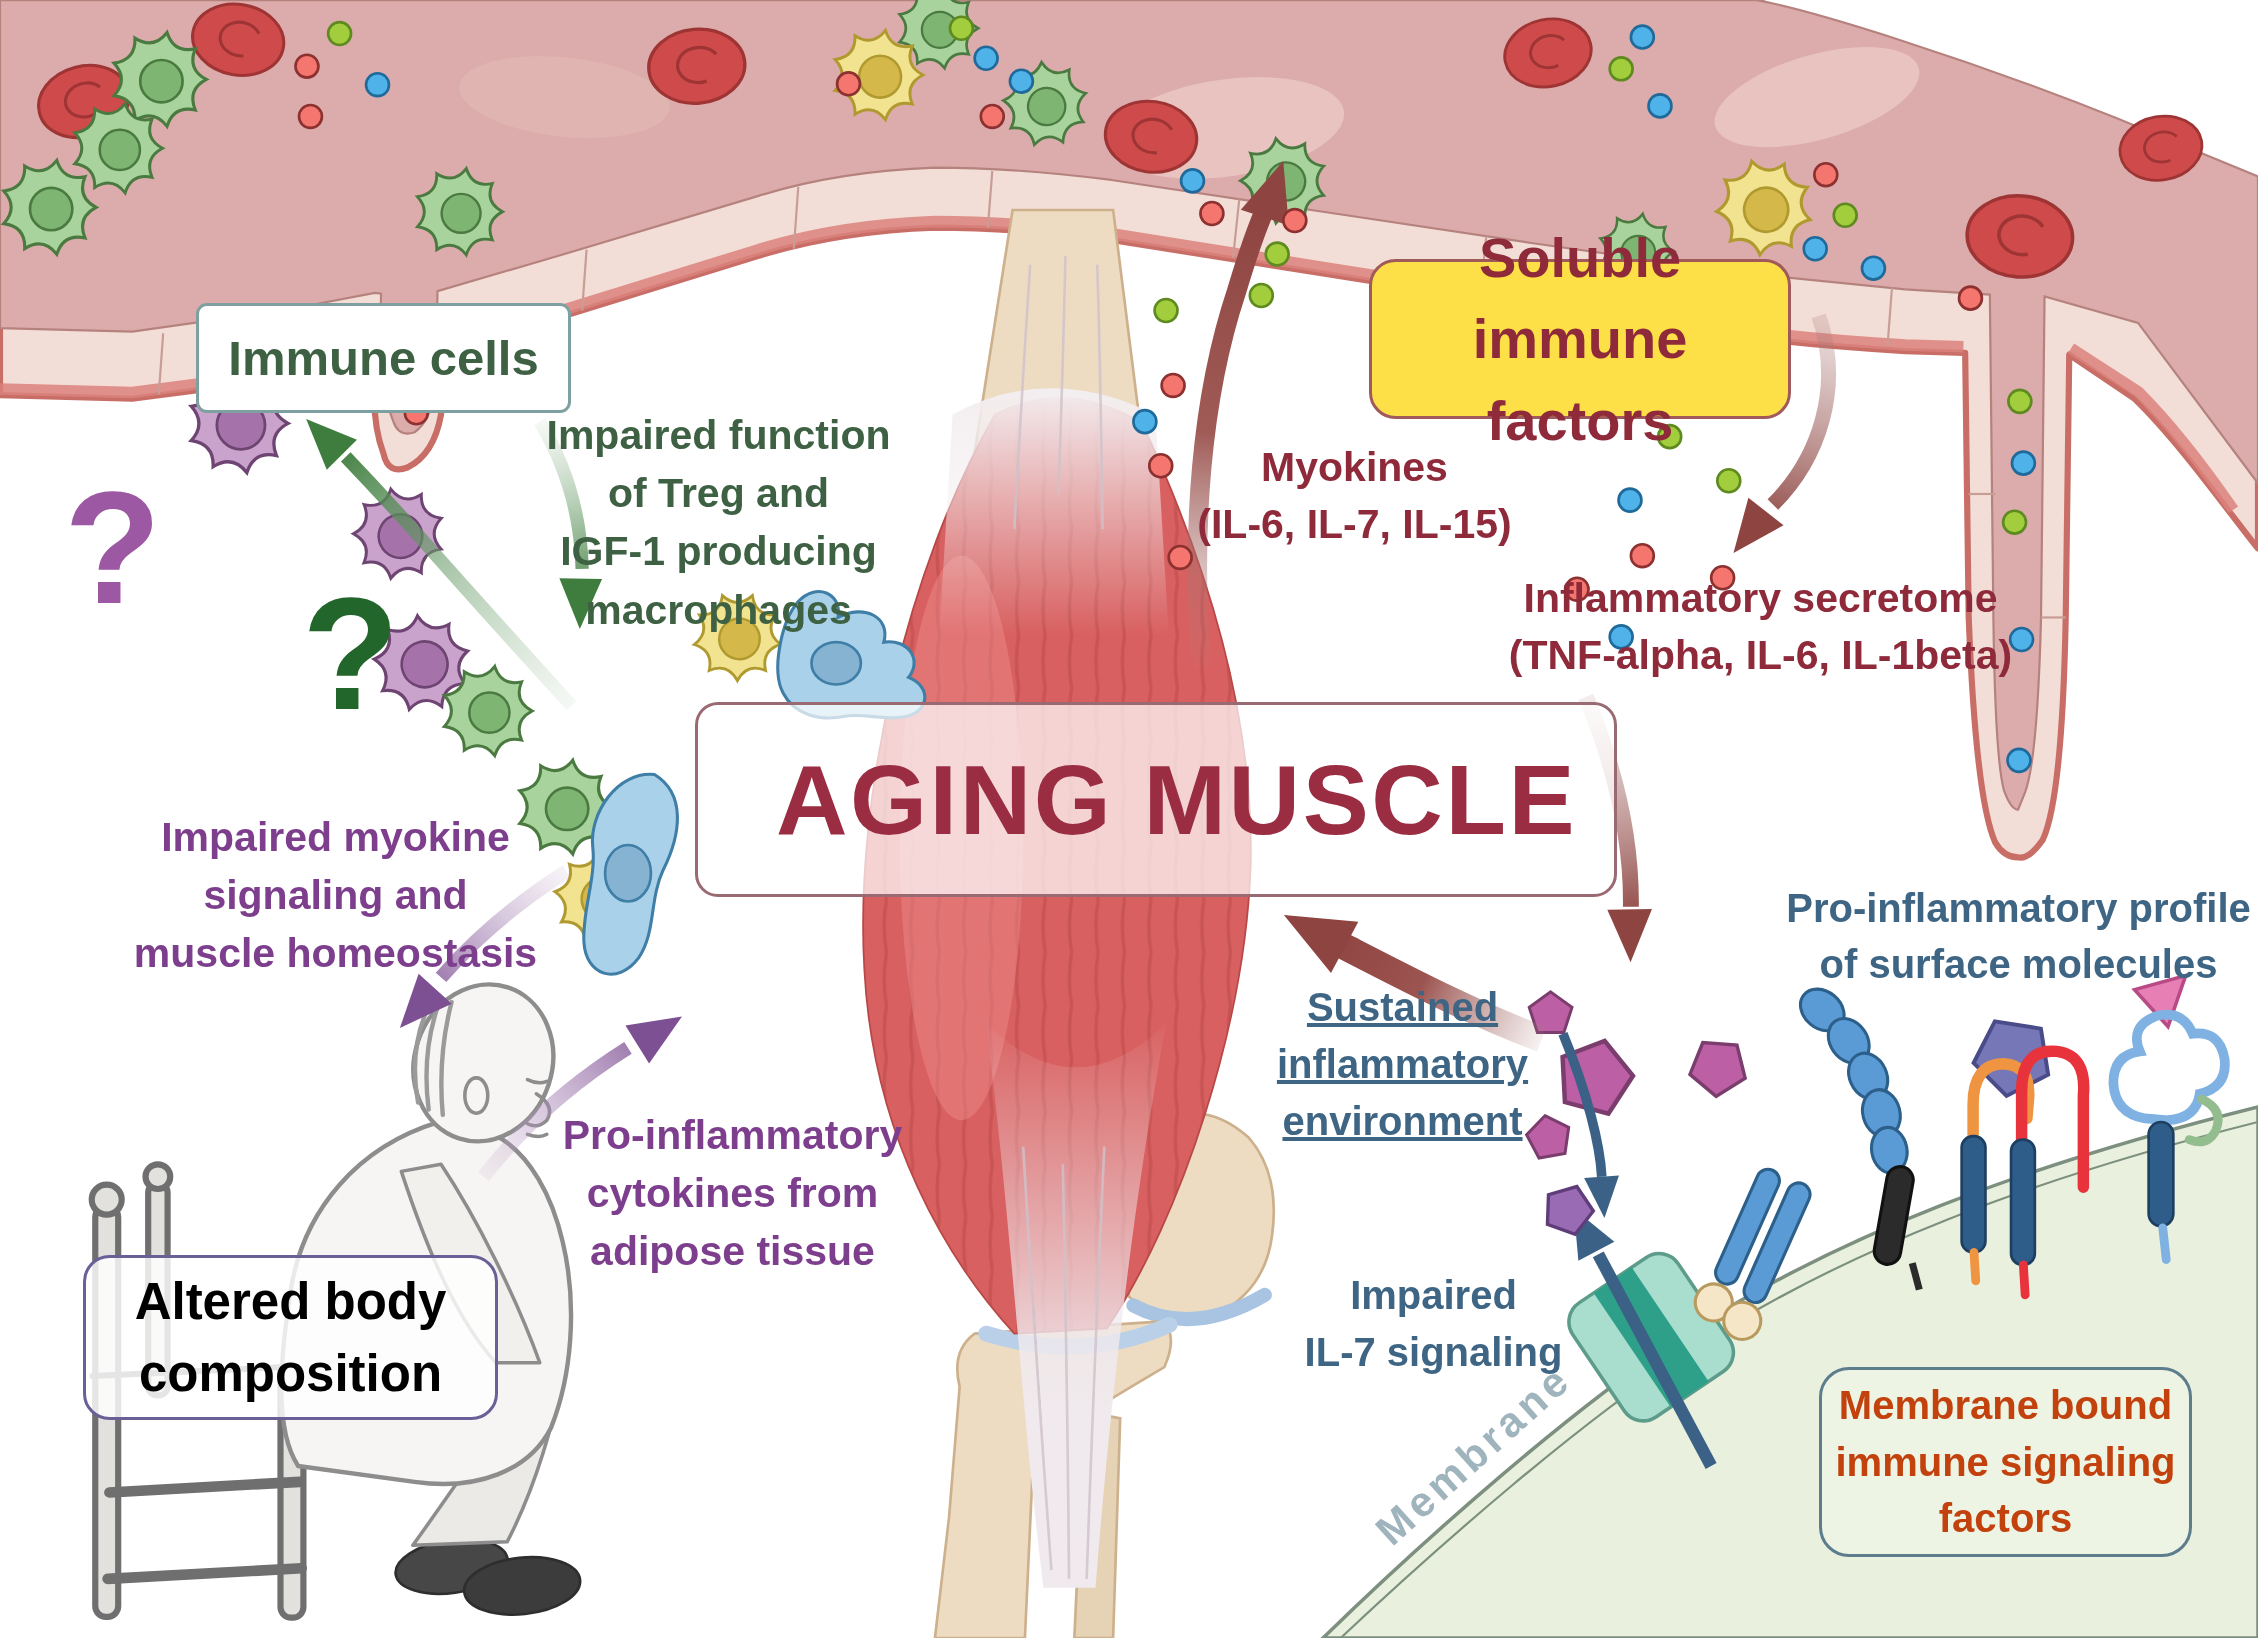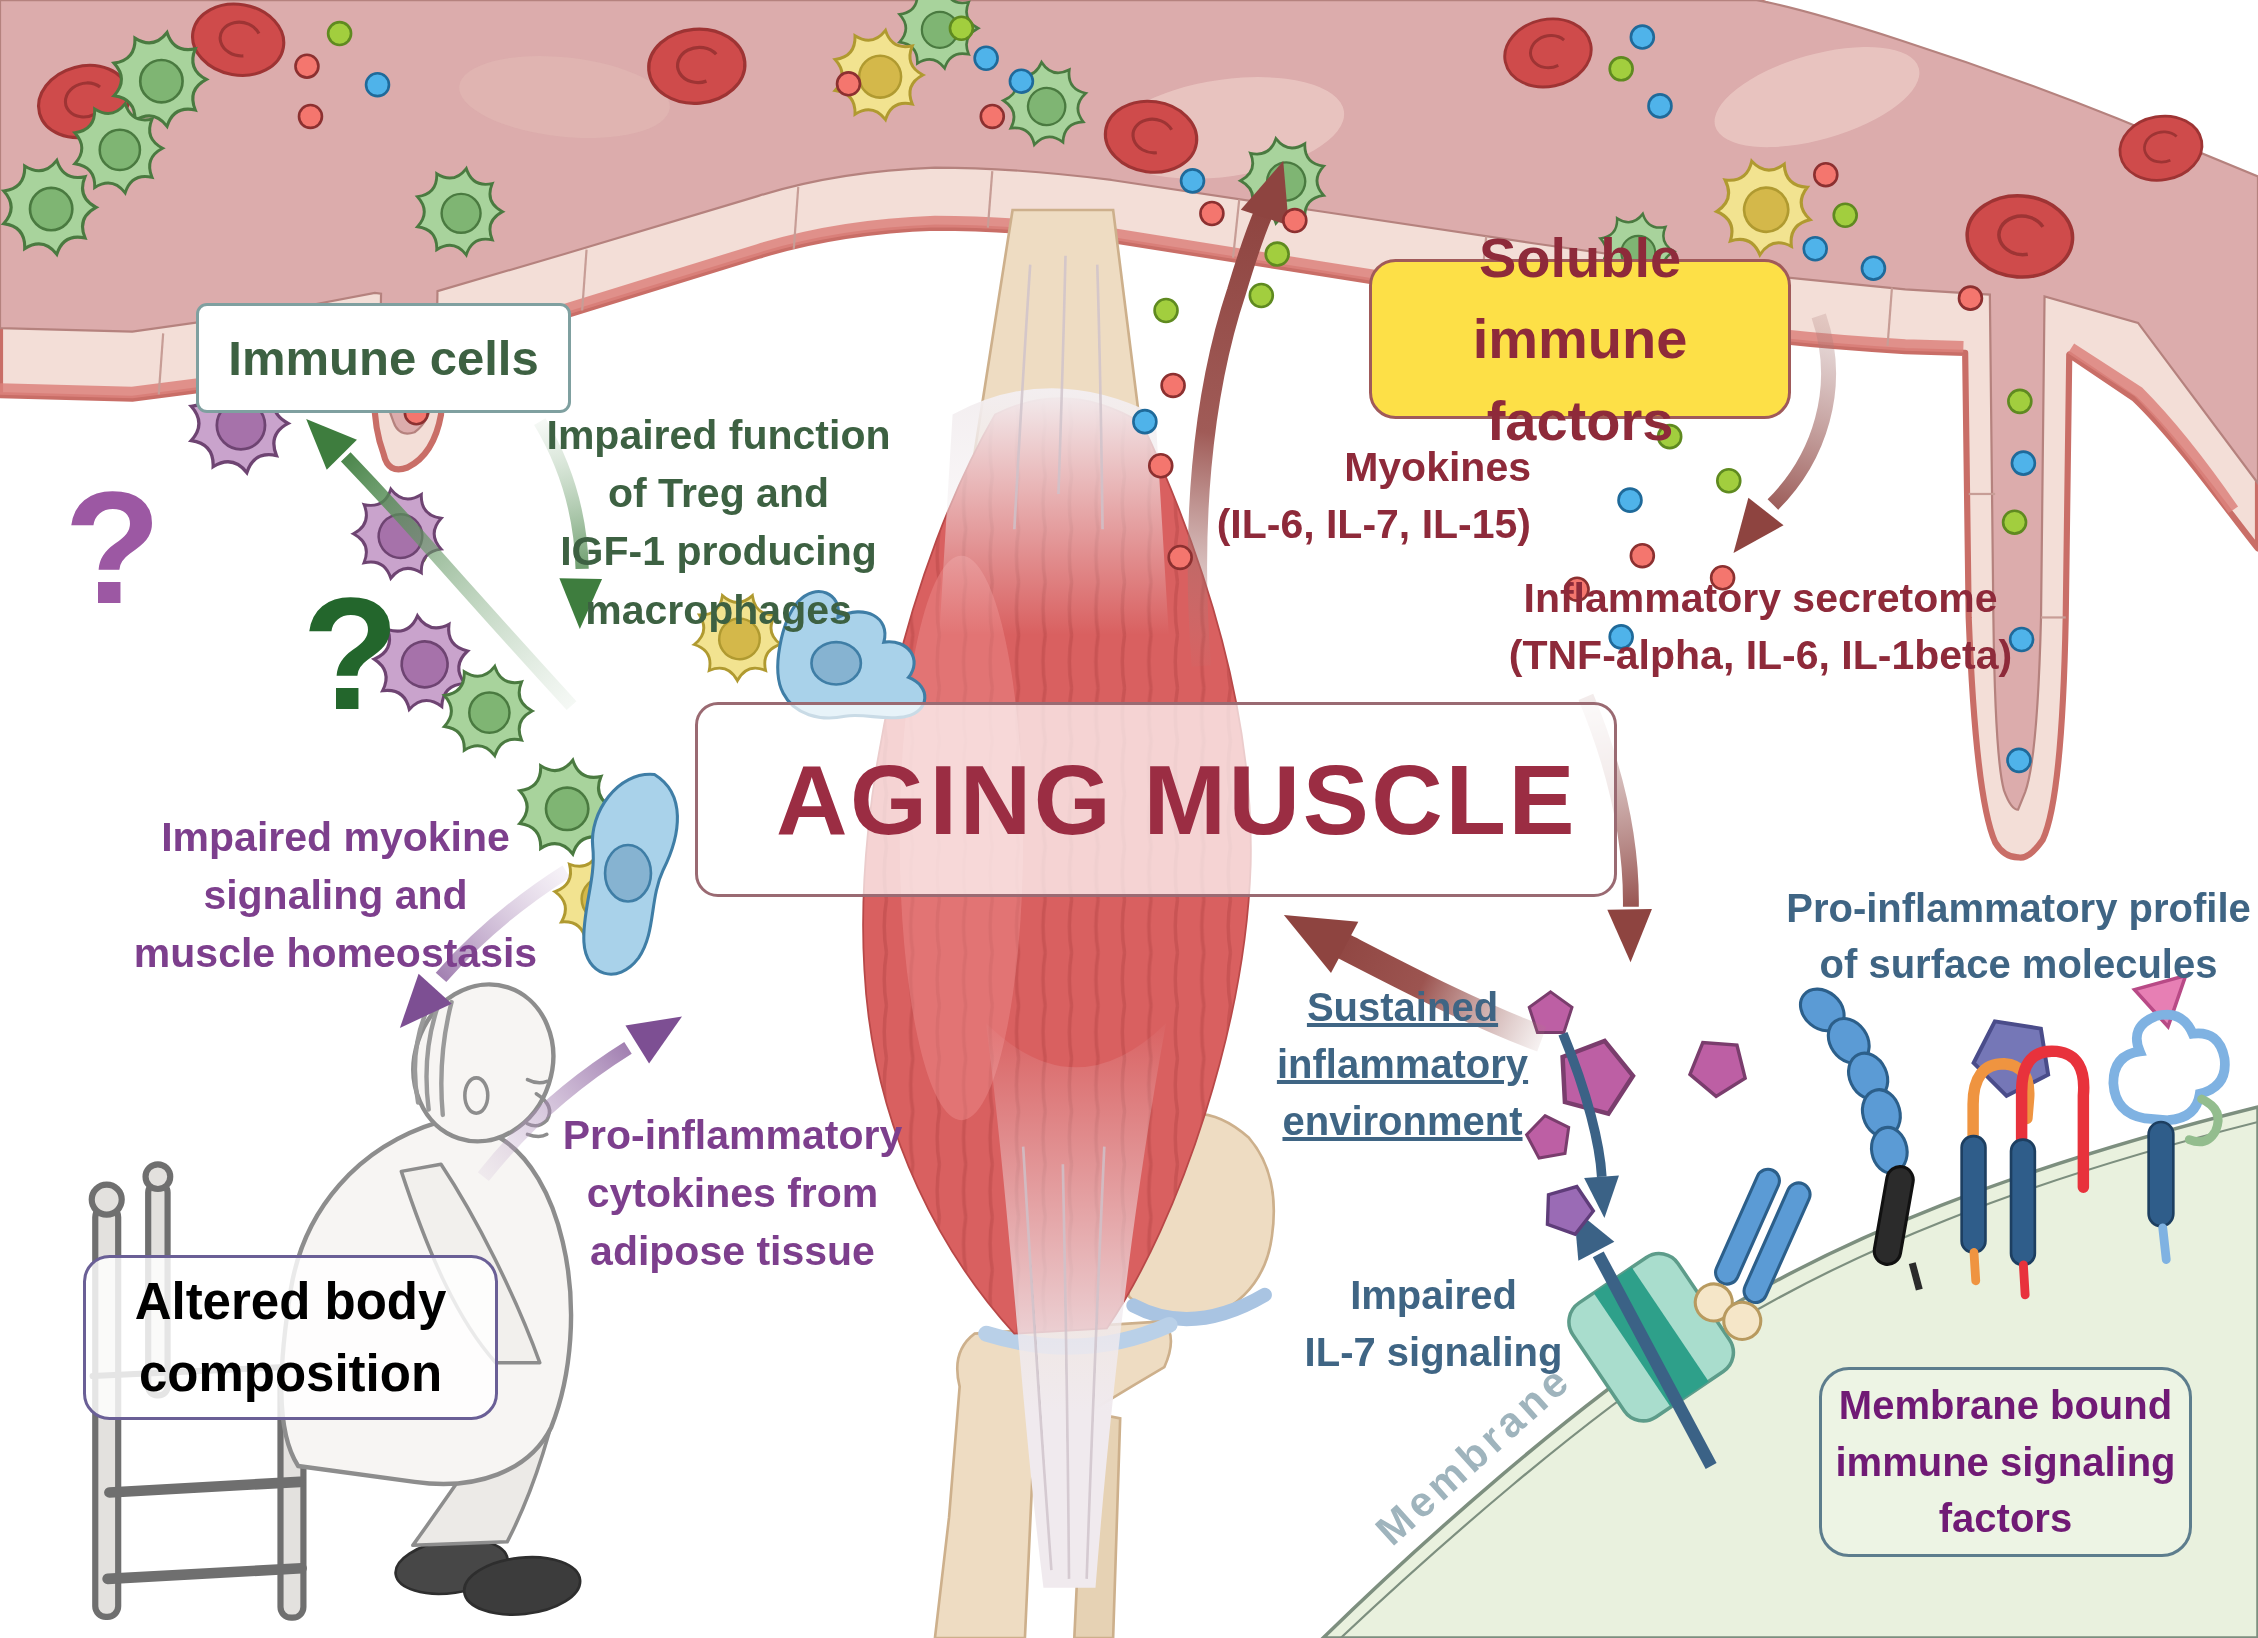--- a/index.html
+++ b/index.html
@@ -15,23 +15,23 @@
        align-items:center;font-weight:bold;text-align:center;}
   #immune-cells-box{left:196px;top:303px;width:369px;height:104px;background:#fff;
        border:3.5px solid #7fa0a0;border-radius:11px;font-size:49px;color:#3d6142;}
   #soluble-box{left:1369px;top:259px;width:416px;height:154px;background:#fde047;
        border:3.5px solid #a05a5a;border-radius:26.5px;font-size:56px;color:#8e2a3a;line-height:1.45;text-align:center;}
   #aging-box{left:695px;top:702px;width:875px;height:189px;background:rgba(255,255,255,0.72);
        border:3.5px solid #9a6a72;border-radius:23px;font-size:99px;color:#9b2d43;letter-spacing:2.6px;padding-left:41px;}
   #altered-box{left:83px;top:1255px;width:409px;height:159px;background:rgba(255,255,255,0.82);
        border:3.5px solid #6a5f96;border-radius:26.5px;font-size:51px;color:#000000;line-height:1.4;}
   #membrane-box{left:1819px;top:1367px;width:367px;height:184px;background:#edf4e4;
-       border:3.5px solid #5d7d8d;border-radius:30px;font-size:40px;color:#701a75;line-height:1.42;}
+       border:3.5px solid #5d7d8d;border-radius:30px;font-size:40px;color:#c2410c;line-height:1.42;}
   #impaired-function{left:498px;top:406px;width:441px;font-size:41px;line-height:1.42;}
-  #myokines{left:1178px;top:439px;width:353px;font-size:41px;line-height:1.38;text-align:right;}
+  #myokines{left:1178px;top:439px;width:353px;font-size:41px;line-height:1.38;}
   #secretome{left:1500px;top:570px;width:521px;font-size:41px;line-height:1.38;}
   #profile{left:1778px;top:880px;width:481px;font-size:40px;line-height:1.4;}
   #sustained{left:1266px;top:979px;width:273px;font-size:40px;line-height:1.42;text-decoration:underline;}
   #il7{left:1288px;top:1267px;width:291px;font-size:40px;line-height:1.42;}
   #impaired-myokine{left:128px;top:808px;width:415px;font-size:41px;line-height:1.42;}
   #cytokines{left:536px;top:1106px;width:393px;font-size:41px;line-height:1.42;}
   #q-purple{left:64px;top:469px;font-size:159px;color:#9c58a3;line-height:1;}
   #q-green{left:302px;top:575px;font-size:159px;color:#23662c;line-height:1;}
   #membrane-label{left:1341px;top:1427px;width:265px;font-size:42px;color:#9fb4bd;
        letter-spacing:4.4px;transform:rotate(-42deg);}

